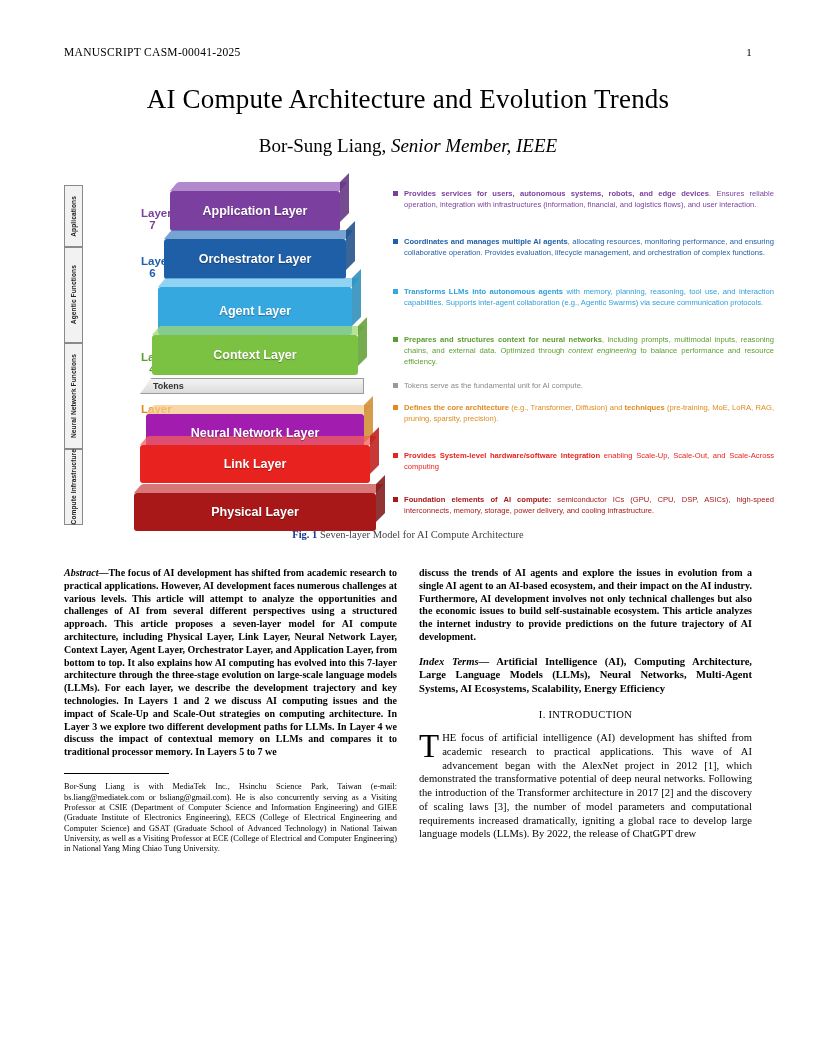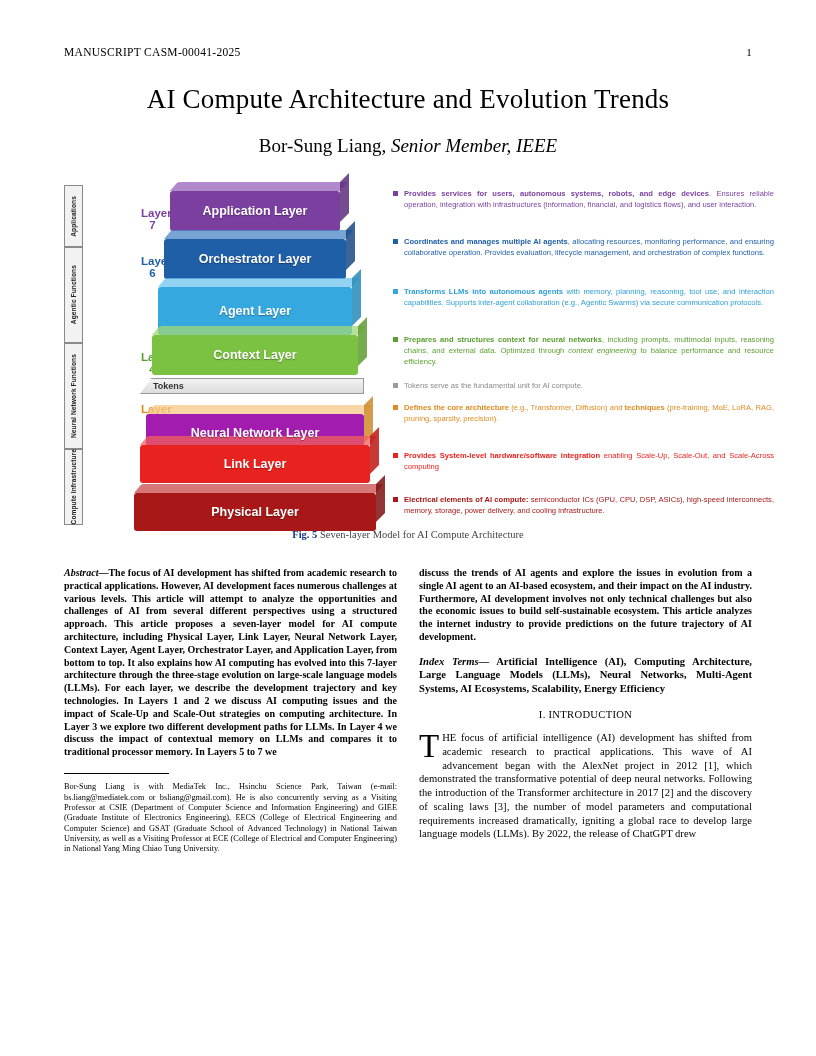--- a/index.html
+++ b/index.html
@@ -322,26 +322,26 @@
       <div class="desc" style="left:340px;top:228px;color:#e08b22;">
         <span class="sq" style="background:#e08b22;"></span>
         <span><b>Defines the core architecture</b> (e.g., Transformer, Diffusion) and <b>techniques</b> (pre-training, MoE, LoRA, RAG, pruning, sparsity, precision).</span>
       </div>
       <div class="desc" style="left:340px;top:276px;color:#e8231f;">
         <span class="sq" style="background:#e8231f;"></span>
         <span><b>Provides System-level hardware/software integration</b> enabling Scale-Up, Scale-Out, and Scale-Across computing</span>
       </div>
       <div class="desc" style="left:340px;top:320px;color:#a81818;">
         <span class="sq" style="background:#a81818;"></span>
-        <span><b>Electrical elements of AI compute:</b> semiconductor ICs (GPU, CPU, DSP, ASICs), high-speed interconnects, memory, storage, power delivery, and cooling infrastructure.</span>
+        <span><b>Foundation elements of AI compute:</b> semiconductor ICs (GPU, CPU, DSP, ASICs), high-speed interconnects, memory, storage, power delivery, and cooling infrastructure.</span>
       </div>
     </div>
 
     <div class="figcap">
-      <b>Fig. 5</b>
+      <b>Fig. 1</b>
       <span>Seven-layer Model for AI Compute Architecture</span>
     </div>
   </div>
 
   <div class="cols">
 
     <div class="col">
       <p class="abstract">
         <span class="lead">Abstract</span><span>—The focus of AI development has shifted from academic research to practical applications. However, AI development faces numerous challenges at various levels. This article will attempt to analyze the opportunities and challenges of AI from several different perspectives using a structured approach. This article proposes a seven-layer model for AI compute architecture, including Physical Layer, Link Layer, Neural Network Layer, Context Layer, Agent Layer, Orchestrator Layer, and Application Layer, from bottom to top. It also explains how AI computing has evolved into this 7-layer architecture through the three-stage evolution on large-scale language models (LLMs). For each layer, we describe the development trajectory and key technologies. In Layers 1 and 2 we discuss AI computing issues and the impact of Scale-Up and Scale-Out strategies on computing architecture. In Layer 3 we explore two different development paths for LLMs. In Layer 4 we discuss the impact of contextual memory on LLMs and compares it to traditional processor memory. In Layers 5 to 7 we</span>
       </p>

